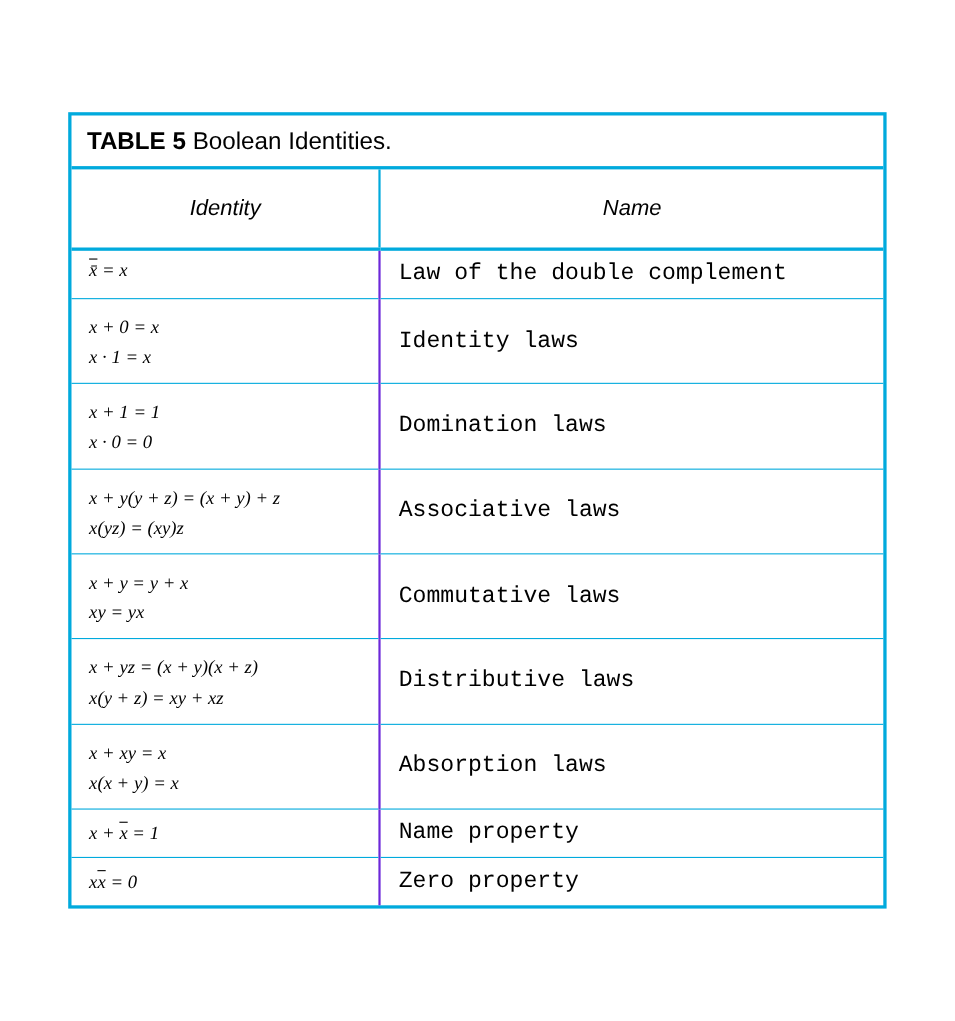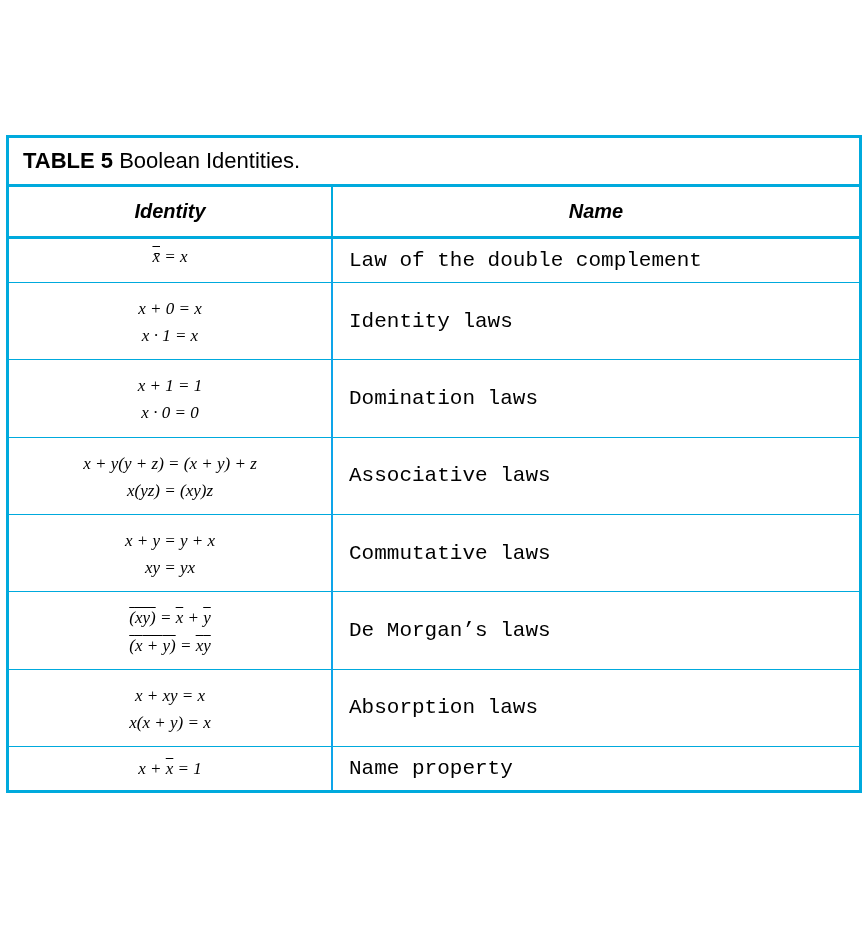--- a/index.html
+++ b/index.html
@@ -13,21 +13,21 @@
       font-family: 'Times New Roman', Times, serif;
       display: flex;
       justify-content: center;
       align-items: center;
       min-height: 928px;
       width: 868px;
     }
 
     .table-container {
       border: 3px solid #00aadd;
-      width: 856px;
+      width: 744px;
       margin: 20px auto;
     }
 
     .table-title {
       padding: 10px 14px;
       font-size: 22px;
       font-weight: normal;
       border-bottom: 3px solid #00aadd;
       font-family: Arial, sans-serif;
     }
@@ -36,46 +36,45 @@
       font-weight: bold;
     }
 
     table {
       width: 100%;
       border-collapse: collapse;
     }
 
     thead tr th {
       border-bottom: 3px solid #00aadd;
-      padding: 13px 16px;
+      padding: 24px 16px;
       font-style: italic;
       font-size: 20px;
       font-family: Arial, sans-serif;
-      font-weight: bold;
+      font-weight: normal;
       text-align: center;
     }
 
     thead tr th:first-child {
       border-right: 2px solid #00aadd;
       width: 38%;
     }
 
     tbody tr td {
       padding: 10px 16px;
       vertical-align: middle;
       border-bottom: 1.5px solid #00aadd;
       font-size: 17px;
     }
 
     tbody tr td:first-child {
-      border-right: 2px solid #0ea5e9;
+      border-right: 2px solid #6d28d9;
       font-style: italic;
       vertical-align: top;
       padding-top: 12px;
-      text-align: center;
     }
 
     tbody tr td:last-child {
       font-family: Liberation Mono, monospace;
       font-style: normal;
       font-size: 21px;
     }
 
     tbody tr:last-child td {
       border-bottom: none;
@@ -149,44 +148,46 @@
       </tr>
 
       <tr>
         <td>
           <span class="math math-block"><i>x</i> + <i>y</i> = <i>y</i> + <i>x</i></span>
           <span class="math math-block"><i>xy</i> = <i>yx</i></span>
         </td>
         <td>Commutative laws</td>
       </tr>
 
-
       <tr>
         <td>
-          <span class="math math-block">
-            <span style="text-decoration:overline">(<i>xy</i>)</span> = <span style="text-decoration:overline"><i>x</i></span> + <span style="text-decoration:overline"><i>y</i></span>
-          </span>
-          <span class="math math-block">
-            <span style="text-decoration:overline">(<i>x</i> + <i>y</i>)</span> = <span style="text-decoration:overline"><i>x</i></span><span style="text-decoration:overline"><i>y</i></span>
-          </span>
+          <span class="math math-block"><i>x</i> + <i>yz</i> = (<i>x</i> + <i>y</i>)(<i>x</i> + <i>z</i>)</span>
+          <span class="math math-block"><i>x</i>(<i>y</i> + <i>z</i>) = <i>xy</i> + <i>xz</i></span>
         </td>
-        <td>De Morgan’s laws</td>
+        <td>Distributive laws</td>
       </tr>
+
 
       <tr>
         <td>
           <span class="math math-block"><i>x</i> + <i>xy</i> = <i>x</i></span>
           <span class="math math-block"><i>x</i>(<i>x</i> + <i>y</i>) = <i>x</i></span>
         </td>
         <td>Absorption laws</td>
       </tr>
 
       <tr>
         <td>
           <span class="math"><i>x</i> + <span style="text-decoration:overline"><i>x</i></span> = 1</span>
         </td>
         <td>Name property</td>
       </tr>
 
+      <tr>
+        <td>
+          <span class="math"><i>x</i><span style="text-decoration:overline"><i>x</i></span> = 0</span>
+        </td>
+        <td>Zero property</td>
+      </tr>
 
     </tbody>
   </table>
 </div>
 
 </body></html>

